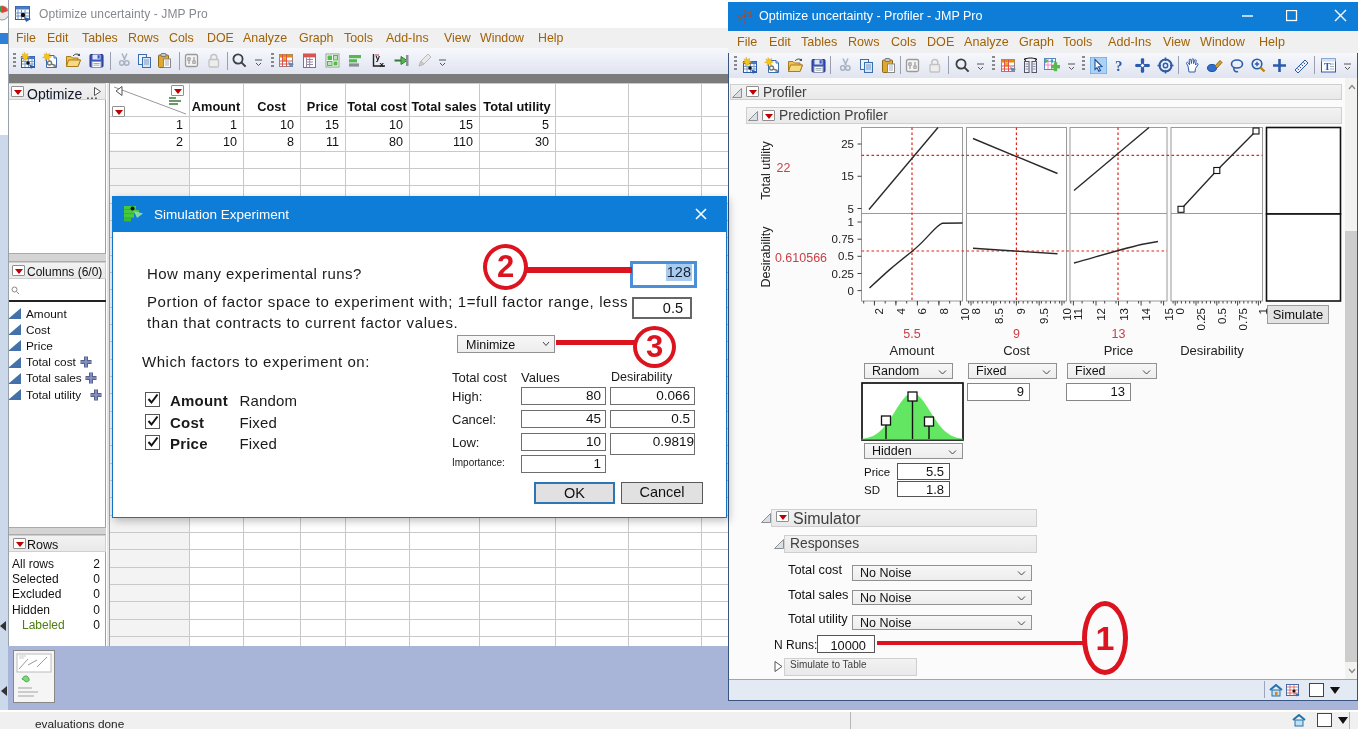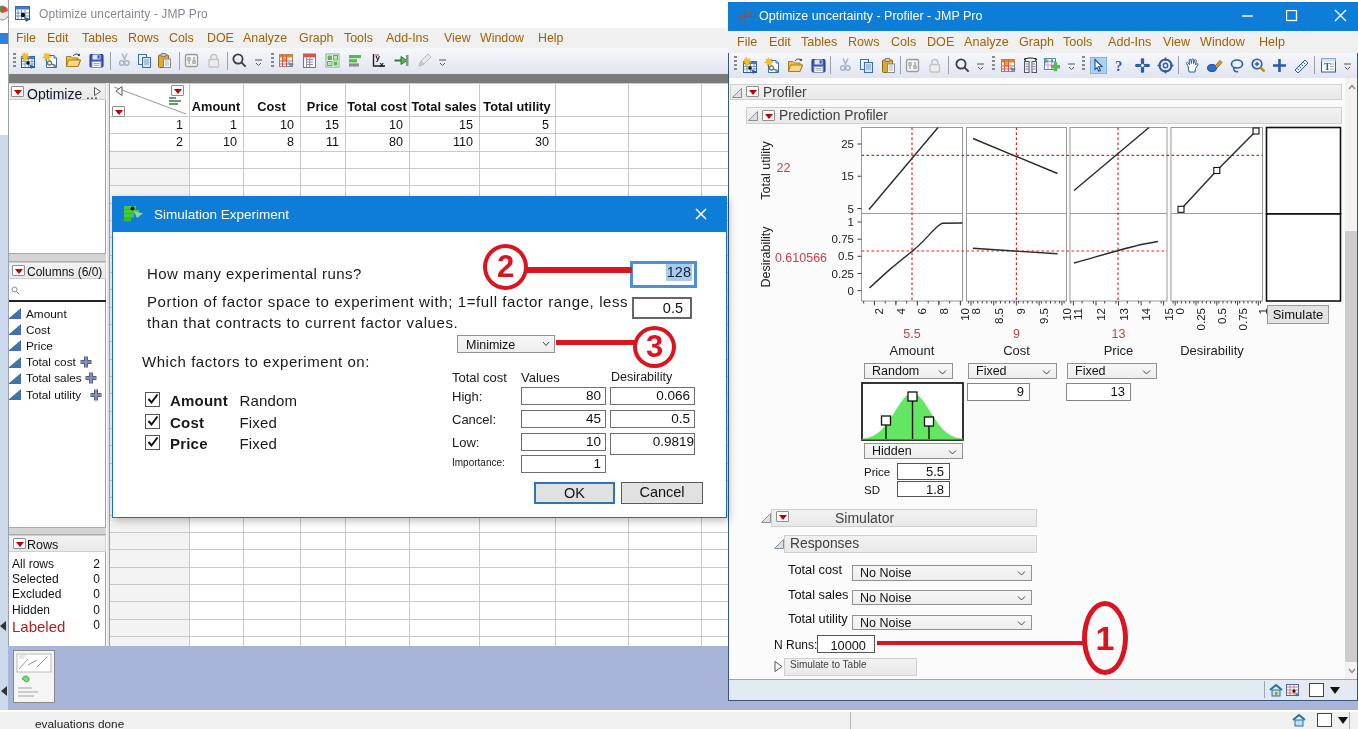--- a/index.html
+++ b/index.html
@@ -222,21 +222,21 @@
 <div class="redbtn" style="left:13px;top:538px"></div>
 <div class="ab" style="left:27px;top:537.5px;font-size:12.5px;color:#111">Rows</div>
 <div class="ab" style="left:12px;top:556.5px;font-size:12px;color:#111">All rows</div>
     <div class="ab" style="left:60px;top:556.5px;width:40px;font-size:12px;color:#111;text-align:right">2</div>
     <div class="ab" style="left:12px;top:571.9px;font-size:12px;color:#111">Selected</div>
     <div class="ab" style="left:60px;top:571.9px;width:40px;font-size:12px;color:#111;text-align:right">0</div>
     <div class="ab" style="left:12px;top:587.3px;font-size:12px;color:#111">Excluded</div>
     <div class="ab" style="left:60px;top:587.3px;width:40px;font-size:12px;color:#111;text-align:right">0</div>
     <div class="ab" style="left:12px;top:602.7px;font-size:12px;color:#111">Hidden</div>
     <div class="ab" style="left:60px;top:602.7px;width:40px;font-size:12px;color:#111;text-align:right">0</div>
-    <div class="ab" style="left:12px;top:618.1px;font-size:15px;color:#b91c1c">Labeled</div>
+    <div class="ab" style="left:22px;top:618.1px;font-size:12px;color:#4d7c0f">Labeled</div>
     <div class="ab" style="left:60px;top:618.1px;width:40px;font-size:12px;color:#111;text-align:right">0</div>
     <div class="ab" style="left:107px;top:83px;width:3px;height:563px;background:#e8e8e8;border-right:1px solid #9aa0a6"></div>
     <div class="ab" style="left:110px;top:83px;width:618px;height:563px;background:#fff"></div>
     <div class="ab" style="left:110px;top:116px;width:79px;height:530px;background:#f3f3f3"></div>
     <div class="ab" style="left:110px;top:116px;width:79px;height:34px;background:#fff"></div>
     <div class="ab" style="left:110px;top:116.0px;width:618px;height:1px;background:#c9c9c9"></div>
     <div class="ab" style="left:110px;top:133.3px;width:618px;height:1px;background:#c9c9c9"></div>
     <div class="ab" style="left:110px;top:150.7px;width:618px;height:1px;background:#c9c9c9"></div>
     <div class="ab" style="left:110px;top:168.0px;width:618px;height:1px;background:#c9c9c9"></div>
     <div class="ab" style="left:110px;top:185.3px;width:618px;height:1px;background:#c9c9c9"></div>
@@ -795,21 +795,21 @@
     </div>
     <div class="ab" style="left:864px;top:466px;font-size:11.5px;color:#111;z-index:12">Price</div>
     <div class="inp" style="left:897px;top:463px;width:53px;height:16.5px;z-index:12;padding-right:5px;font-size:13px;border-color:#555">5.5</div>
     <div class="ab" style="left:864px;top:484px;font-size:11.5px;color:#111;z-index:12">SD</div>
     <div class="inp" style="left:897px;top:480.5px;width:53px;height:16.5px;z-index:12;padding-right:5px;font-size:13px;border-color:#555">1.8</div>
     <div class="ab hdrbar" style="left:771px;top:509px;width:266px;height:18px;z-index:11"></div>
     <svg class="ab" style="left:760px;top:512px;z-index:12" width="12" height="12">
       <path d="M1.5 10.5 L10.5 10.5 L10.5 1.5 Z" fill="#dcdfe3" stroke="#8a9097"></path>
     </svg>
     <div class="redbtn" style="left:776px;top:511px;z-index:12"></div>
-    <div class="ab hdrtxt" style="left:835px;top:510px;font-size:14px;z-index:12">Simulator</div>
+    <div class="ab hdrtxt" style="left:793px;top:510px;font-size:16px;z-index:12">Simulator</div>
     <div class="ab hdrbar" style="left:784px;top:535px;width:253px;height:18px;z-index:11"></div>
     <svg class="ab" style="left:773px;top:538px;z-index:12" width="12" height="12">
       <path d="M1.5 10.5 L10.5 10.5 L10.5 1.5 Z" fill="#dcdfe3" stroke="#8a9097"></path>
     </svg>
     <div class="ab hdrtxt" style="left:790px;top:536px;font-size:13.8px;z-index:12">Responses</div>
     <div class="ab" style="left:788px;top:562px;font-size:12.8px;color:#111;z-index:12">Total cost</div>
     <div class="combo" style="left:852px;top:565px;width:180px;height:15.5px;z-index:12;font-size:12.5px">
       <span style="position:absolute;left:7px;top:0.0px">No Noise</span>
       <svg style="position:absolute;right:5px;top:4.0px" width="9" height="7">
         <path d="M1 1.5 L4.5 5 L8 1.5" stroke="#444" fill="none"></path>

